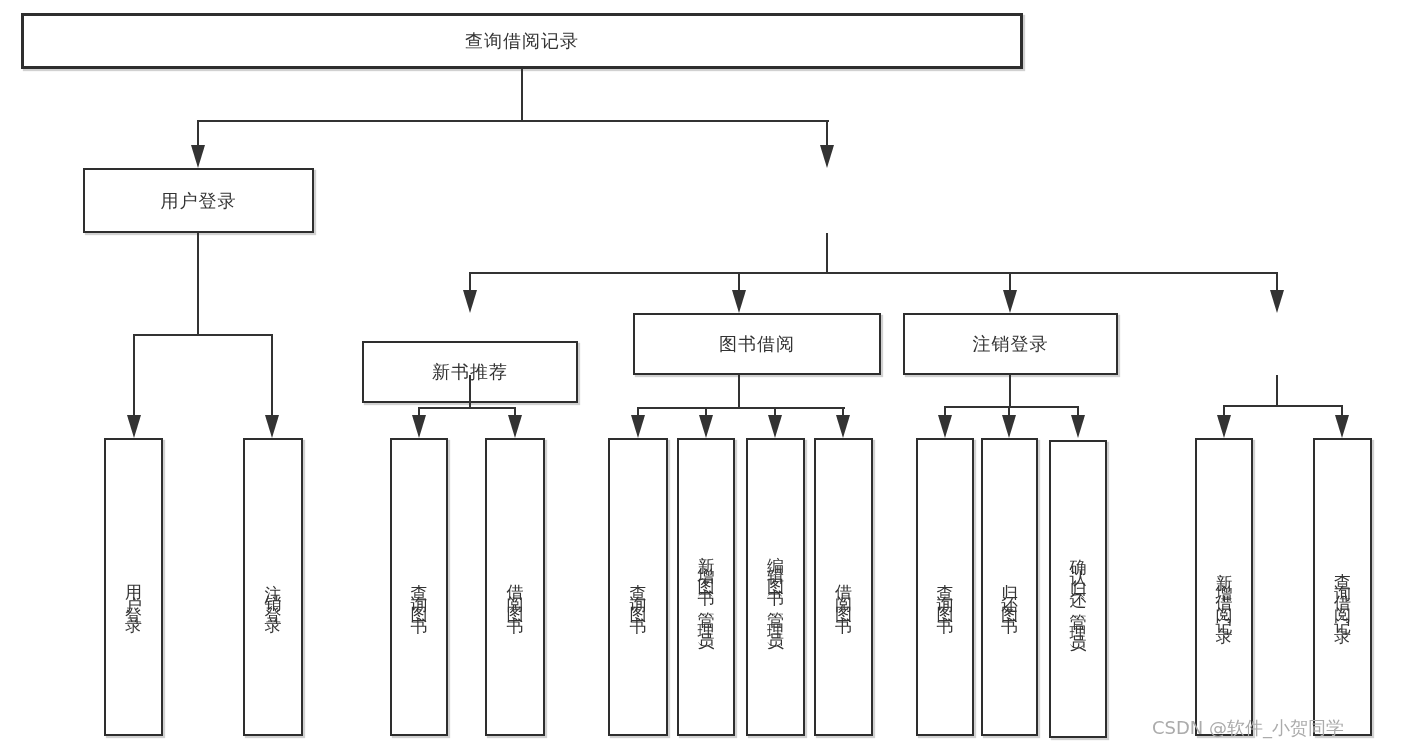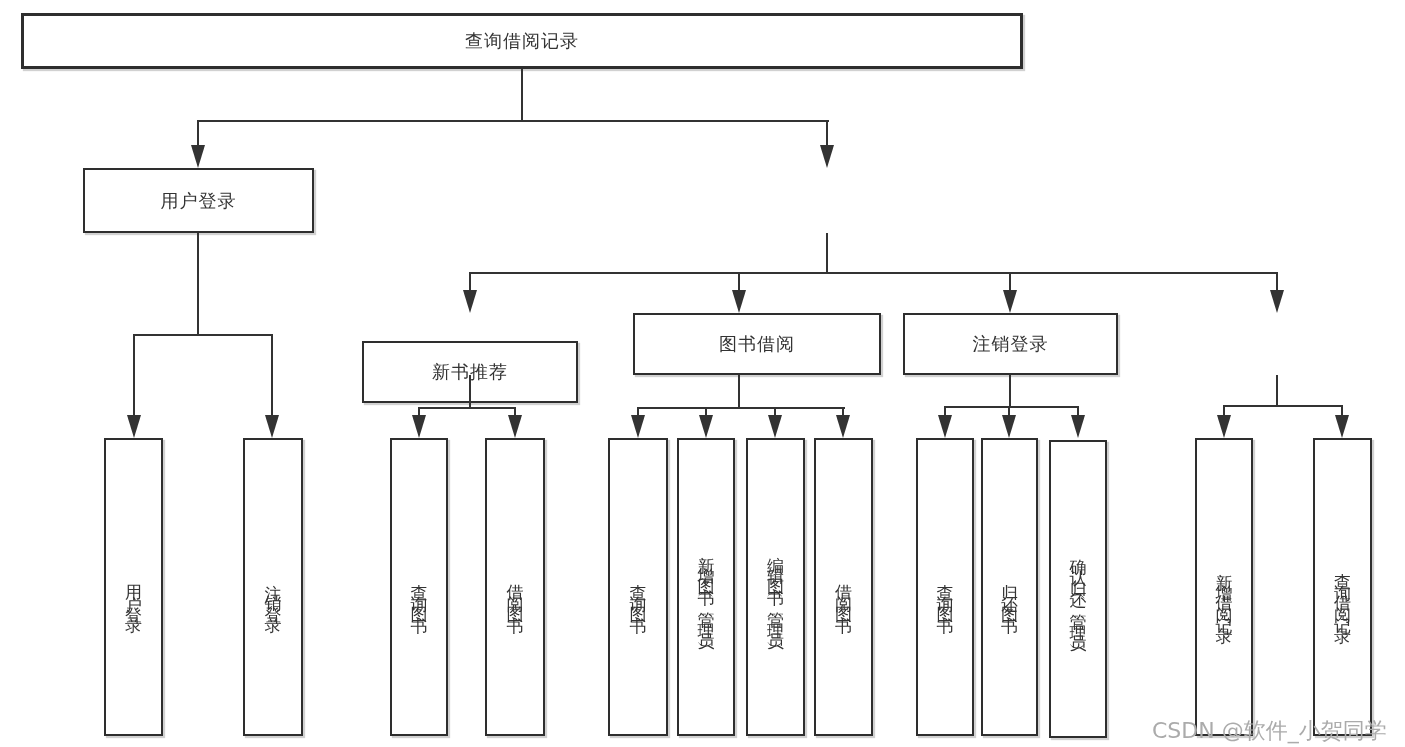--- a/index.html
+++ b/index.html
@@ -19,21 +19,21 @@
     font-size:17px; line-height:1; letter-spacing:11px; margin-bottom:-11px; white-space:nowrap;
   }
   .vline, .hline { position:absolute; background:#333333; }
   .vline { width:2px; }
   .hline { height:2px; }
   .arrow {
     position:absolute; width:0; height:0;
     border-left:7px solid transparent; border-right:7px solid transparent;
     border-top:23px solid #333333;
   }
-  .watermark { position:absolute; left:1152px; top:716px; font-size:22px; color:#ababab; white-space:nowrap; }
+  .watermark { position:absolute; left:1152px; top:716px; font-size:18px; color:#ababab; white-space:nowrap; }
 </style>
 </head>
 <body>
 
 <div class="canvas">
 
   <div class="box root-box" style="left:21px; top:13px; width:1002px; height:56px;">
     <span class="hlabel">查询借阅记录</span>
   </div>
 

